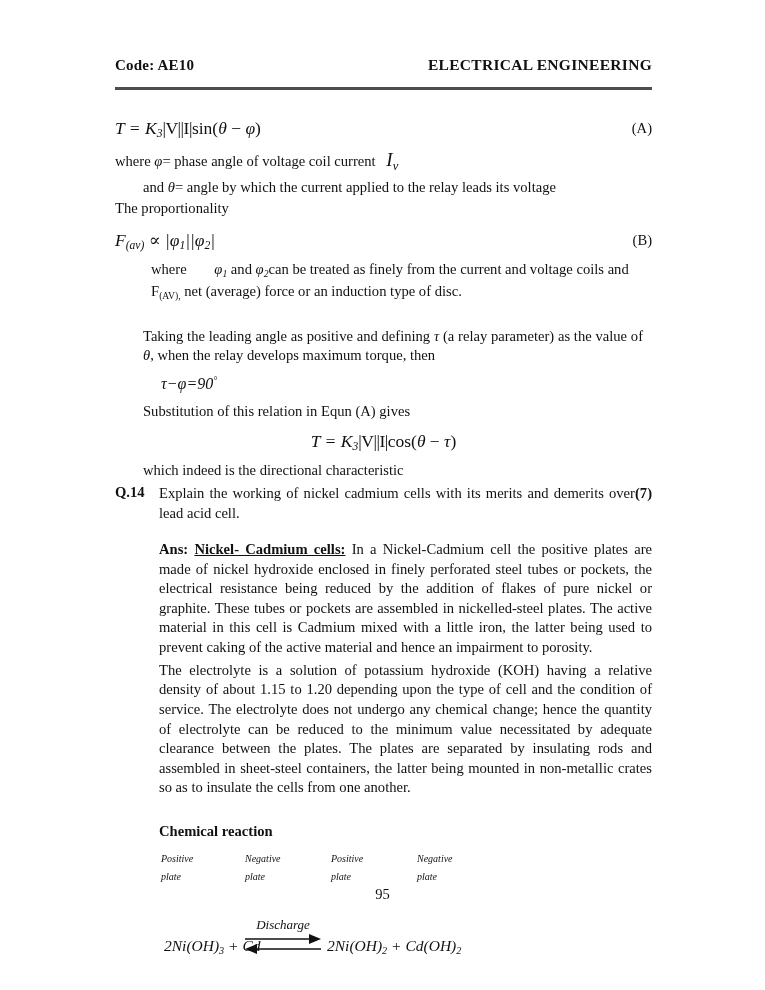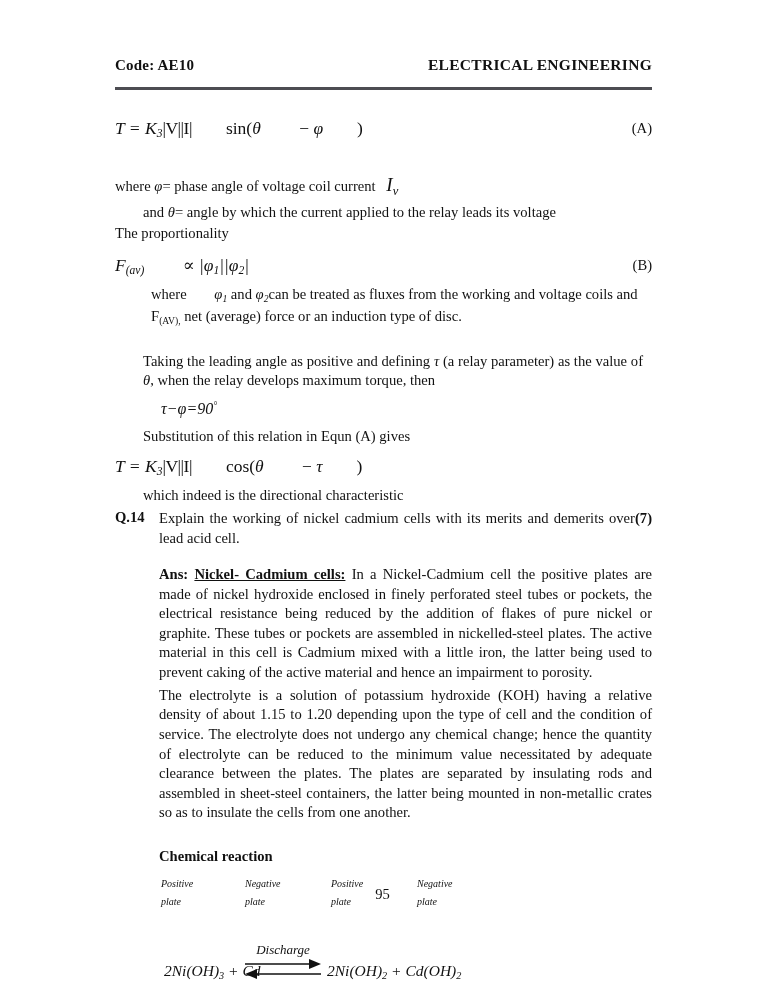--- a/index.html
+++ b/index.html
@@ -59,21 +59,21 @@
     font-size: 17.5px;
   }
   .eqline .tag {
     position: absolute;
     right: 0;
     top: 2px;
     font-style: normal;
     font-size: 14.6px;
   }
   .mi { font-style: italic; }
-  .mu { font-style: normal; margin-left: 34px; }
+  .mu { font-style: normal; }
   sub { font-size: 0.66em; vertical-align: -0.28em; font-style: italic; }
   sup { font-size: 0.62em; vertical-align: 0.5em; }
   .bars { font-style: normal; letter-spacing: -0.5px; }
 
   
   .qrow { display: flex; margin-top: 4px; }
   .qnum { font-weight: bold; font-size: 14.6px; width: 44px; flex: 0 0 44px; }
   .qbody { flex: 1 1 auto; font-size: 14.6px; line-height: 1.33; }
   .marks { float: right; font-weight: bold; }
 
@@ -142,57 +142,57 @@
       <div class="code">Code: AE10</div>
       <div class="subject">ELECTRICAL ENGINEERING</div>
     </div>
     <div class="rule"></div>
 
     <div class="eqline" style="margin-top:28px;">
       <span class="mi">T = K</span><sub>3</sub><span class="bars">|V||I|</span><span class="mu">sin(</span><span class="mi">θ</span><span class="mu"> − </span><span class="mi">φ</span><span class="mu">)</span>
       <span class="tag">(A)</span>
     </div>
 
-    <div class="blk" style="margin-top:33px;">
+    <div class="blk" style="margin-top:8px;">
       <span>where  </span><span class="mi">φ</span><span>= phase angle of voltage coil current</span>
       <span style="font-style:italic;font-size:19px;margin-left:7px;"><span>I</span><sub>v</sub></span>
     </div>
 
     <div class="blk indent1" style="margin-top:4px;">
       <span>and  </span><span class="mi">θ</span><span>= angle by which the current applied to the relay leads its voltage</span>
     </div>
 
     <div class="blk" style="margin-top:1px;">The proportionality</div>
 
     <div class="eqline" style="margin-top:12px;">
       <span class="mi">F</span><sub>(av)</sub><span class="mu"> ∝ </span><span class="mi">|φ</span><sub>1</sub><span class="mi">||φ</span><sub>2</sub><span class="mi">|</span>
       <span class="tag">(B)</span>
     </div>
 
     <div class="blk indent2" style="margin-top:9px;">
       <span>where</span>
       <span style="margin-left:24px;"><span class="mi">φ</span><sub>1</sub></span>
       <span>and</span>
-      <span><span class="mi">φ</span><sub>2</sub></span><span>can be treated as fluxes from the working and voltage coils and</span>
+      <span><span class="mi">φ</span><sub>2</sub></span><span>can be treated as finely from the current and voltage coils and</span>
     </div>
     <div class="blk indent2" style="margin-top:2px;">
       <span>F</span><sub style="font-style:normal;">(AV),</sub> <span>net (average) force or an induction type of disc.</span>
     </div>
 
     <div class="blk indent1 just" style="margin-top:24px;width:500px;">
       <span>Taking the leading angle as positive and defining </span><span class="mi">τ</span><span> (a relay parameter) as the value of </span><span class="mi">θ</span><span>, when the relay develops maximum torque, then</span>
     </div>
 
     <div class="blk indent3" style="margin-top:8px;font-style:italic;font-size:16px;">
       <span>τ−φ=90</span><sup>°</sup>
     </div>
 
     <div class="blk indent1" style="margin-top:8px;">Substitution of this relation in Equn (A) gives</div>
 
-    <div class="eqline" style="margin-top:9px;">
+    <div class="eqline" style="margin-top:9px;text-align:center;">
       <span class="mi">T = K</span><sub>3</sub><span class="bars">|V||I|</span><span class="mu">cos(</span><span class="mi">θ</span><span class="mu"> − </span><span class="mi">τ</span><span class="mu">)</span>
     </div>
 
     <div class="blk indent1" style="margin-top:9px;">which indeed is the directional characteristic</div>
 
     <div class="qrow">
       <div class="qnum">Q.14</div>
       <div class="qbody just">
         <span class="marks">(7)</span>
         <span>Explain the working of nickel cadmium cells with its merits and demerits over lead acid cell.</span>

